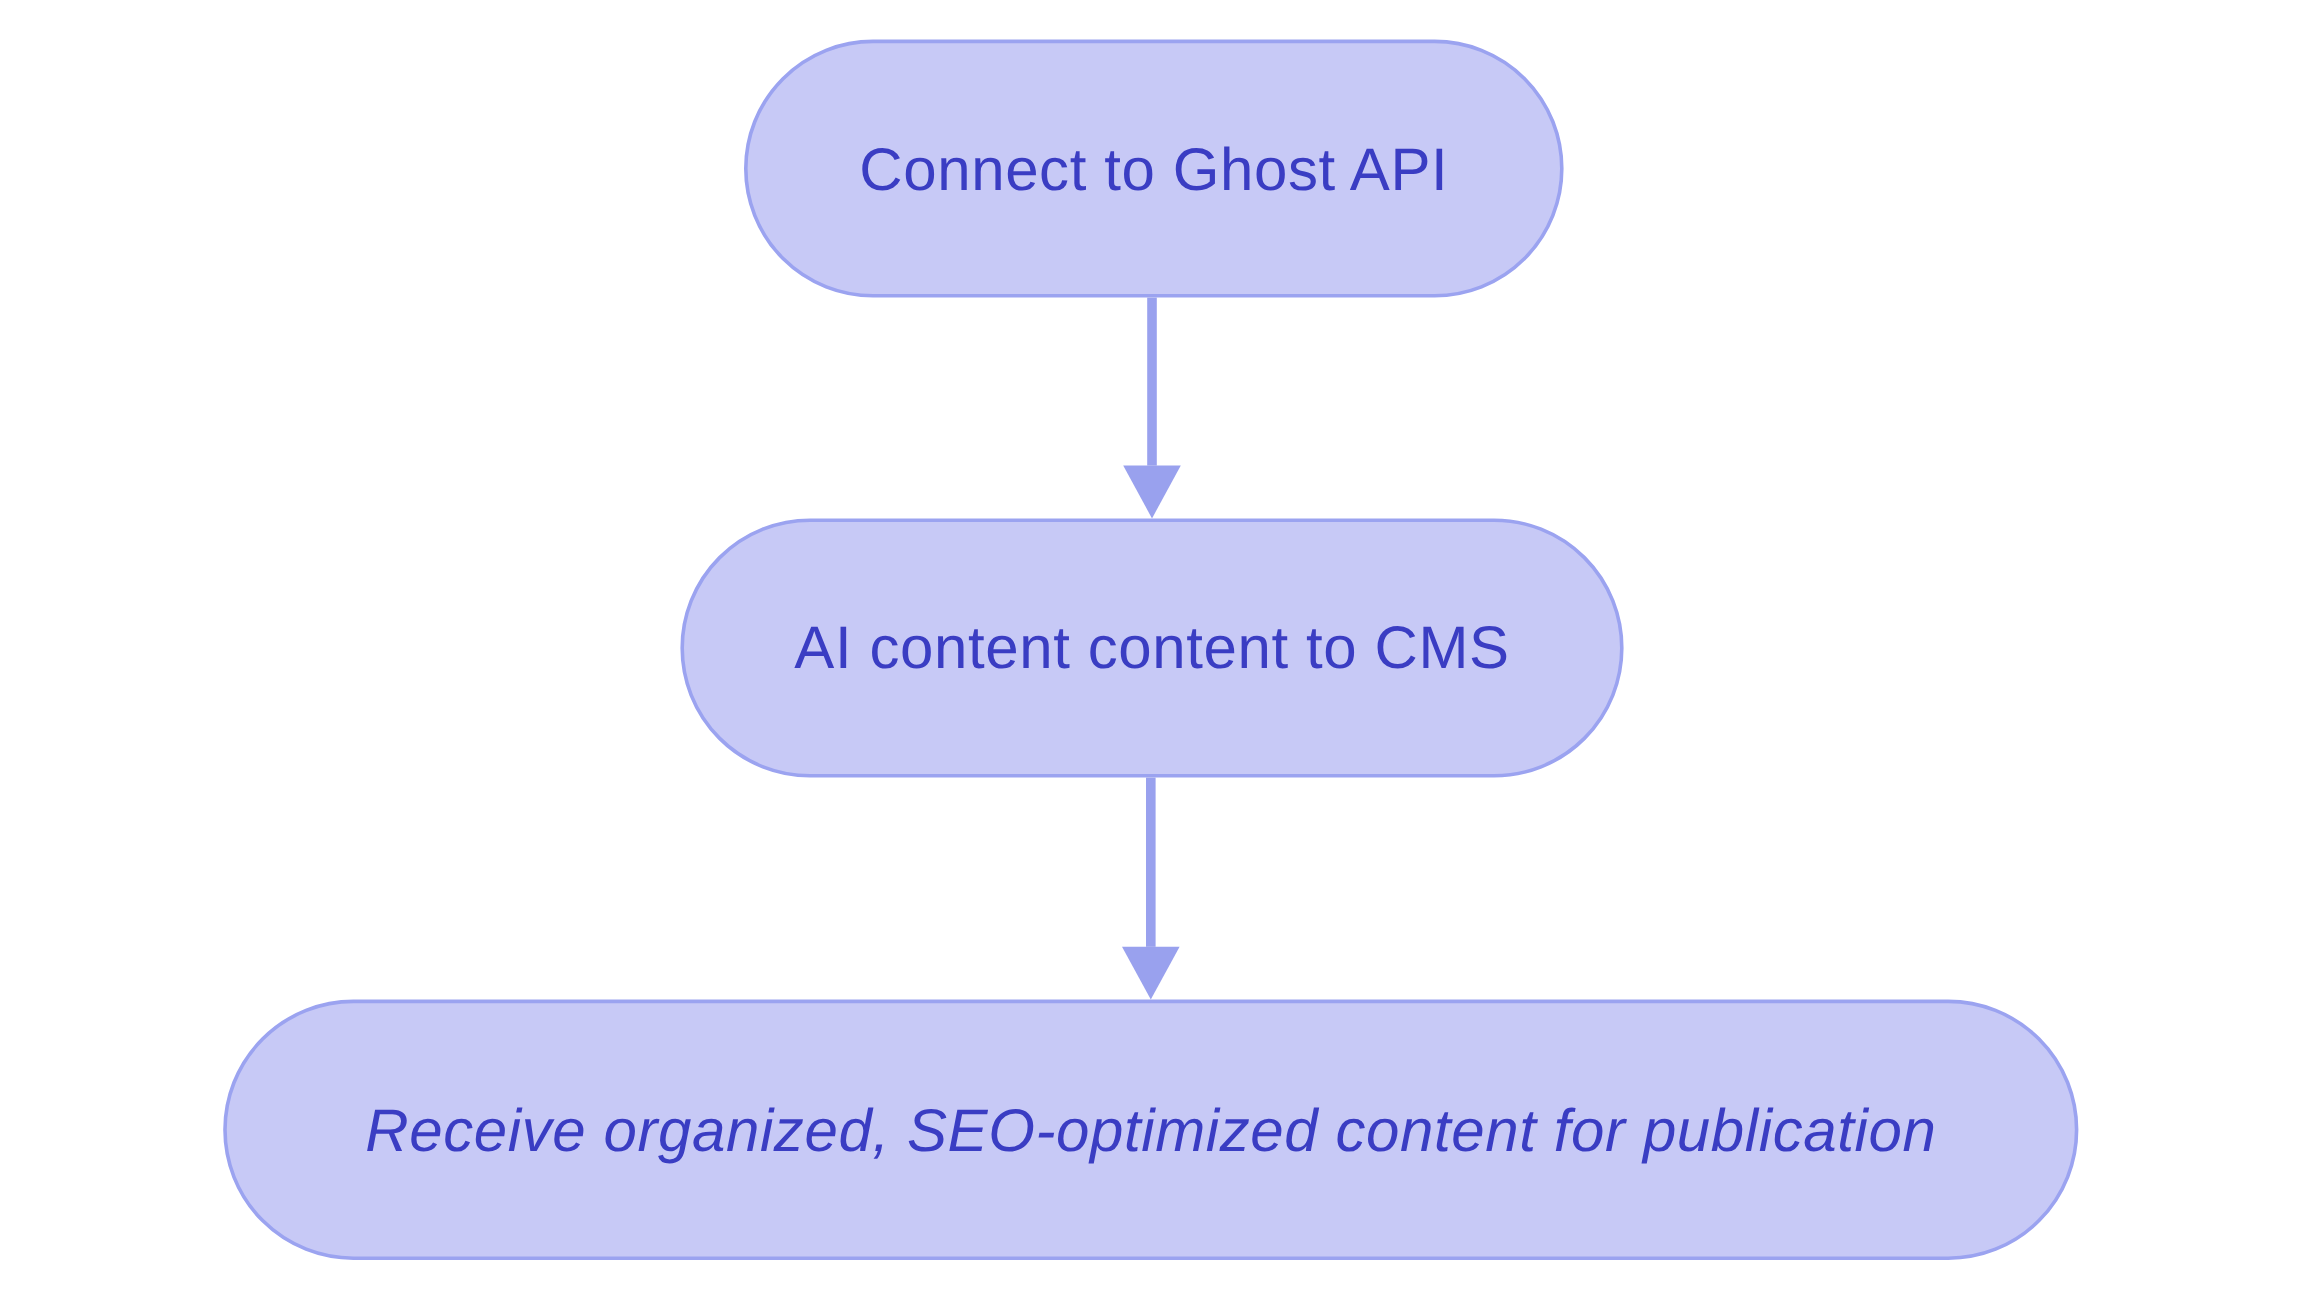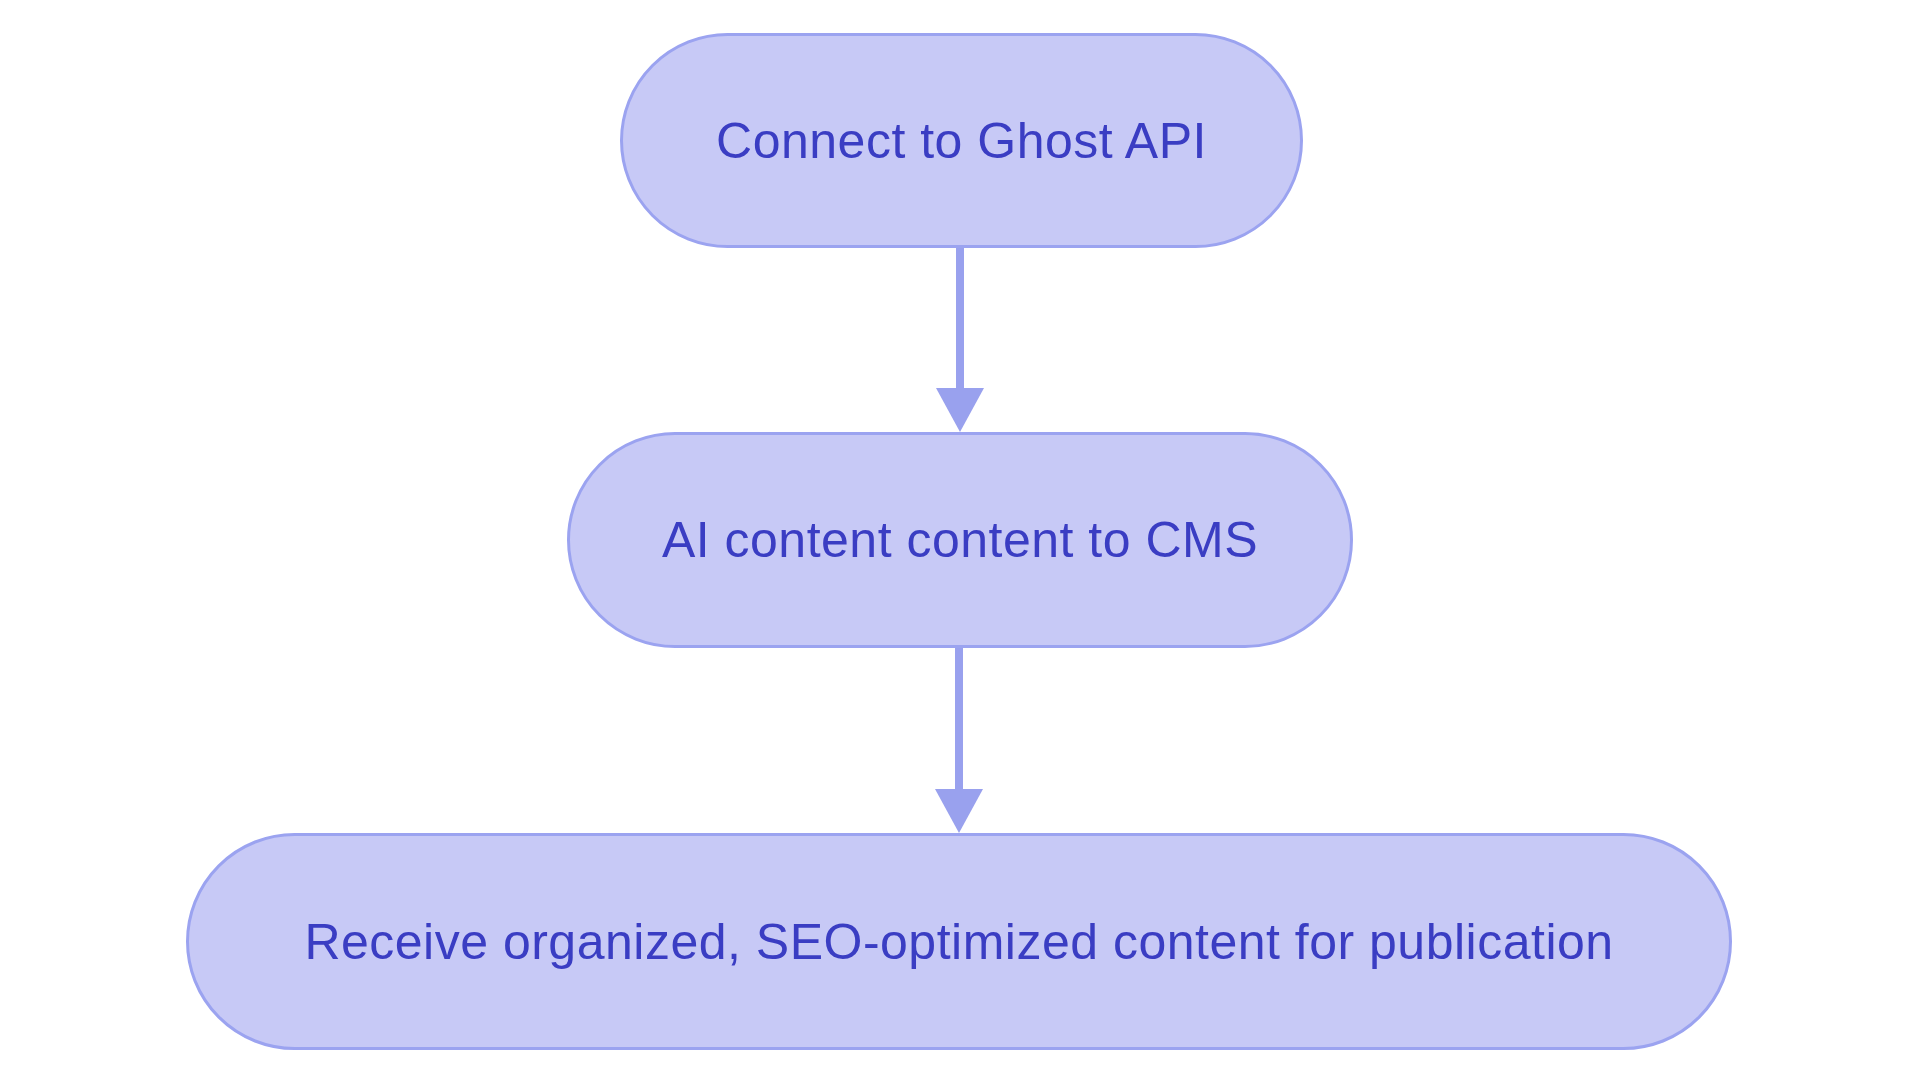--- a/index.html
+++ b/index.html
@@ -32,21 +32,21 @@
   .node-label {
     color: var(--text);
     font-size: 50px;
     font-weight: 400;
     white-space: nowrap;
     text-align: center;
     letter-spacing: 0.5px;
   }
   .node1 { left: 620px; top: 33px;  width: 683px;  height: 215px; border-radius: 108px; }
   .node2 { left: 567px; top: 432px; width: 786px;  height: 216px; border-radius: 108px; }
-  .node3 { left: 186px; top: 833px; width: 1546px; height: 217px; border-radius: 109px; }
+  .node3 { left: 186px; top: 833px; width: 1546px; height: 217px; border-radius: 109px; font-style: italic; }
 
   .arrow {
     position: absolute;
     display: flex;
     flex-direction: column;
     align-items: center;
   }
   .arrow1 { left: 936px; top: 248px; width: 48px; height: 184px; }
   .arrow2 { left: 935px; top: 648px; width: 48px; height: 185px; }
   .arrow-line {

